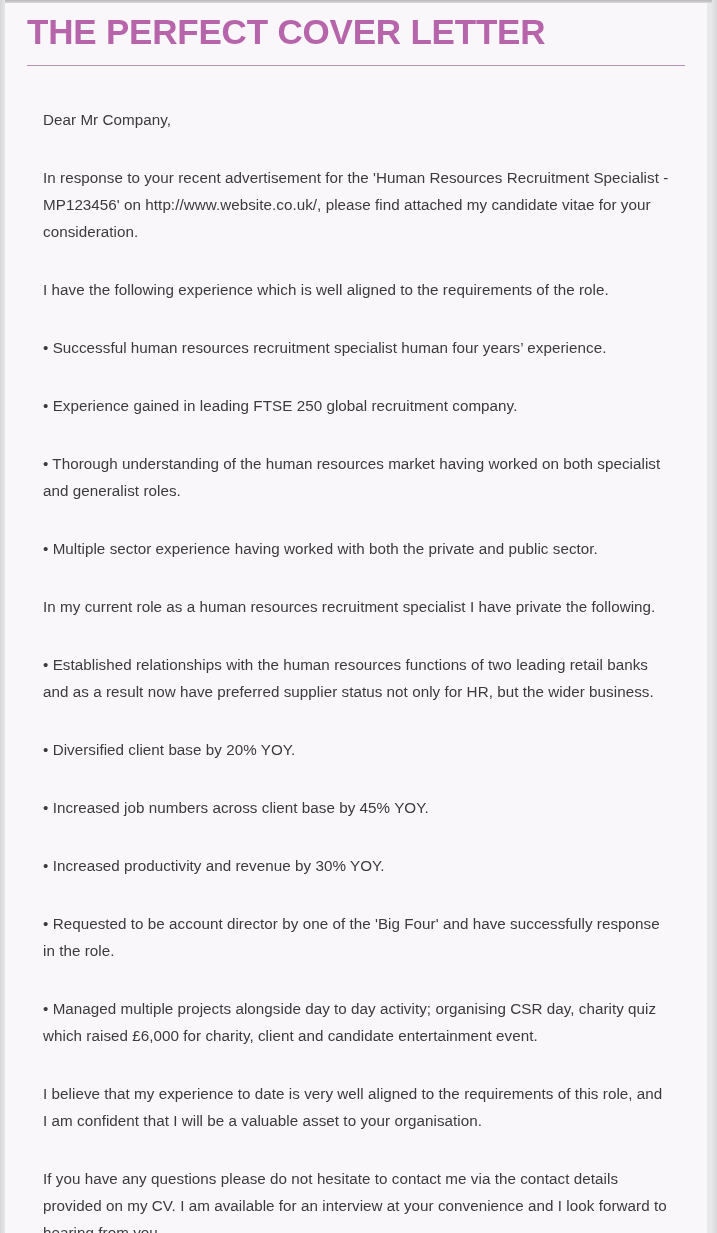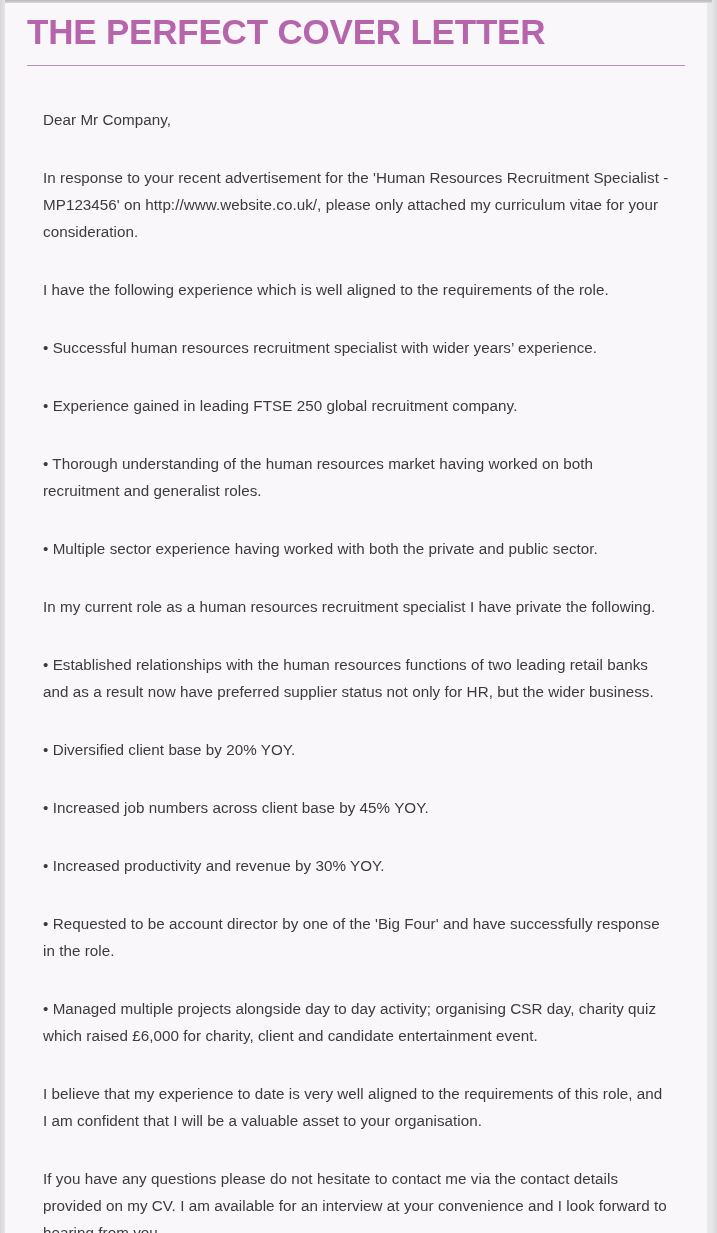--- a/index.html
+++ b/index.html
@@ -116,25 +116,25 @@
 <div id="letter-page">
 
   <h1 id="doc-title">THE PERFECT COVER LETTER</h1>
 
   <hr id="title-rule">
 
   <div class="body-block">
 
     <p class="para first">Dear Mr Company,</p>
 
-    <p class="para">In response to your recent advertisement for the 'Human Resources Recruitment Specialist - MP123456' on http://www.website.co.uk/, please only attached my curriculum vitae for your consideration.</p>
+    <p class="para">In response to your recent advertisement for the 'Human Resources Recruitment Specialist - MP123456' on http://www.website.co.uk/, please find attached my candidate vitae for your consideration.</p>
     <p class="para">I have the following experience which is well aligned to the requirements of the role.</p>
-    <p class="para">• Successful human resources recruitment specialist with wider years’ experience.</p>
+    <p class="para">• Successful human resources recruitment specialist human four years’ experience.</p>
     <p class="para">• Experience gained in leading FTSE 250 global recruitment company.</p>
-    <p class="para">• Thorough understanding of the human resources market having worked on both recruitment and generalist roles.</p>
+    <p class="para">• Thorough understanding of the human resources market having worked on both specialist and generalist roles.</p>
     <p class="para">• Multiple sector experience having worked with both the private and public sector.</p>
     <p class="para">In my current role as a human resources recruitment specialist I have private the following.</p>
     <p class="para">• Established relationships with the human resources functions of two leading retail banks and as a result now have preferred supplier status not only for HR, but the wider business.</p>
     <p class="para">• Diversified client base by 20% YOY.</p>
     <p class="para">• Increased job numbers across client base by 45% YOY.</p>
     <p class="para">• Increased productivity and revenue by 30% YOY.</p>
     <p class="para">• Requested to be account director by one of the 'Big Four' and have successfully response in the role.</p>
     <p class="para">• Managed multiple projects alongside day to day activity; organising CSR day, charity quiz which raised £6,000 for charity, client and candidate entertainment event.</p>
     <p class="para">I believe that my experience to date is very well aligned to the requirements of this role, and I am confident that I will be a valuable asset to your organisation.</p>
     <p class="para">If you have any questions please do not hesitate to contact me via the contact details provided on my CV. I am available for an interview at your convenience and I look forward to hearing from you.</p>

